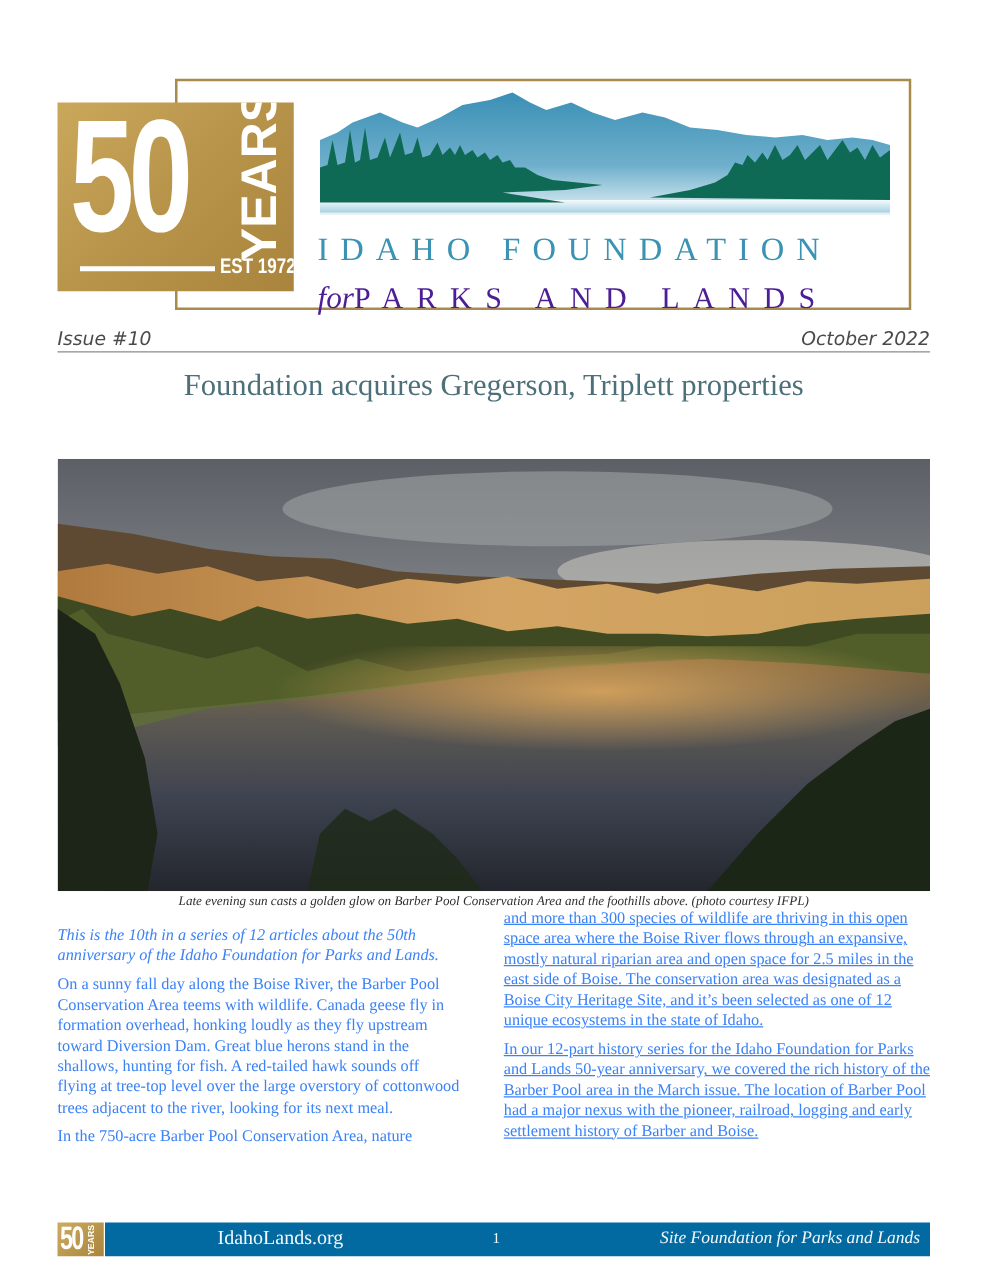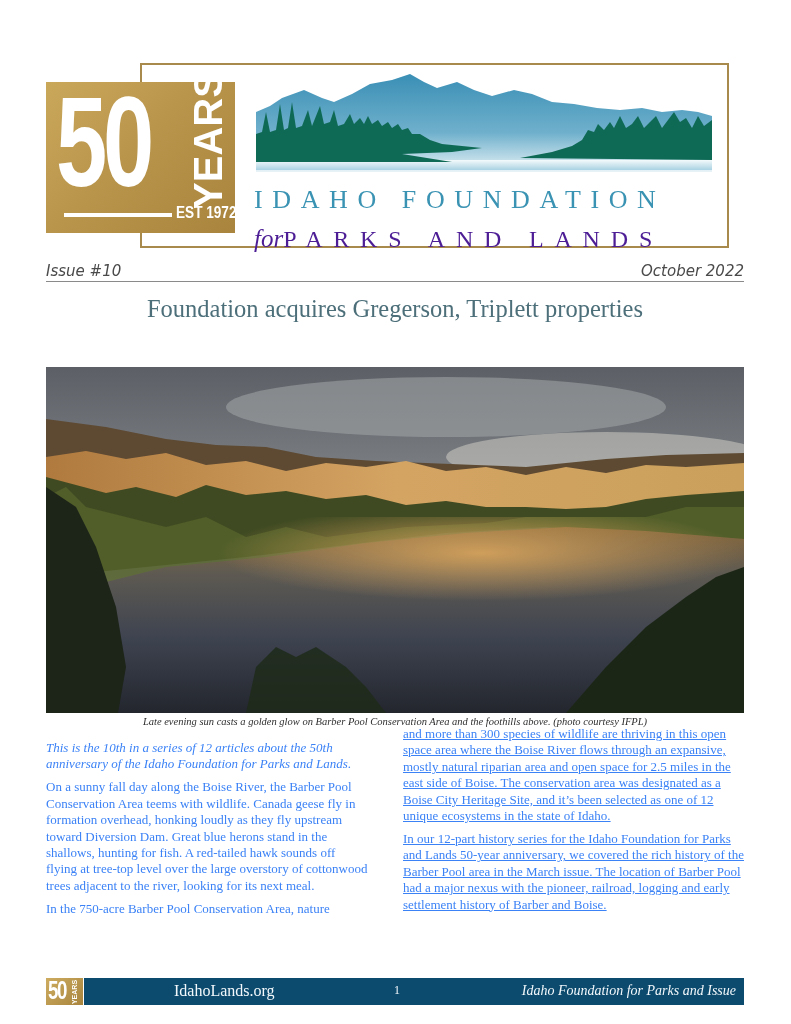--- a/index.html
+++ b/index.html
@@ -47,21 +47,21 @@
   .col p { margin: 0 0 6.5px 0; }
   .col .intro { font-style: italic; }
 
   
   .footer-badge { position: absolute; left: 46px; top: 978px; width: 37px; height: 27px; background: linear-gradient(135deg, #cdac60, #a8843c); overflow: hidden; }
   .footer-badge .n { position: absolute; left: 2px; top: -1px; font-family: "Liberation Sans", sans-serif; font-weight: bold; color: #fff; font-size: 26px;
     letter-spacing: -2px; transform: scaleX(0.72); transform-origin: left top; line-height: 1; }
   .footer-badge .y { position: absolute; left: 22px; top: 4px; width: 12px; height: 20px; }
   .footer-badge .y span { position: absolute; left: 50%; top: 50%; transform: translate(-50%,-50%) rotate(-90deg); font-family: "Liberation Sans", sans-serif;
     font-weight: bold; color: #fff; font-size: 7px; white-space: nowrap; }
-  .footer-bar { position: absolute; left: 84px; top: 978px; width: 660px; height: 27px; background: #0c4a6e; }
+  .footer-bar { position: absolute; left: 84px; top: 978px; width: 660px; height: 27px; background: #0369a1; }
   .footer-bar .site { position: absolute; left: 90px; top: 4px; font-family: "Liberation Serif", serif; color: #f2f8fb; font-size: 16px; }
   .footer-bar .page { position: absolute; left: 310px; top: 5px; font-family: "Liberation Serif", serif; color: #f2f8fb; font-size: 12px; }
   .footer-bar .org { position: absolute; right: 8px; top: 5px; font-family: "Liberation Serif", serif; font-style: italic; color: #f2f8fb; font-size: 14px; }
 </style>
 </head>
 <body>
 
 <div class="logo-frame"></div>
 
 <div class="badge50">
@@ -169,14 +169,14 @@
 
 <div class="footer-badge">
   <div class="n">50</div>
   <div class="y">
       <span>YEARS</span>
     </div>
 </div>
 <div class="footer-bar">
   <span class="site">IdahoLands.org</span>
   <span class="page">1</span>
-  <span class="org">Idaho Foundation for Parks and Issue</span>
+  <span class="org">Site Foundation for Parks and Lands</span>
 </div>
 
 </body></html>

